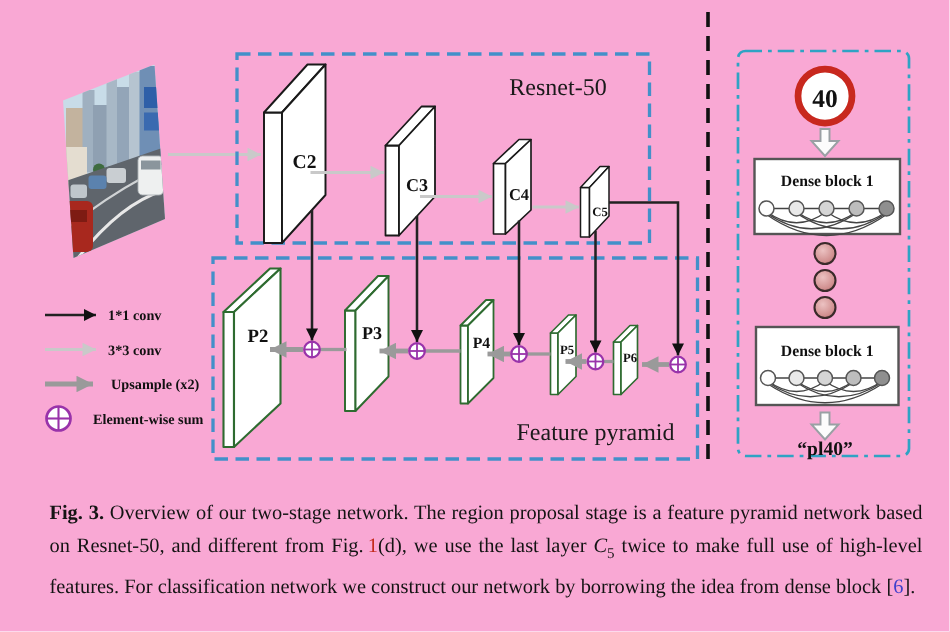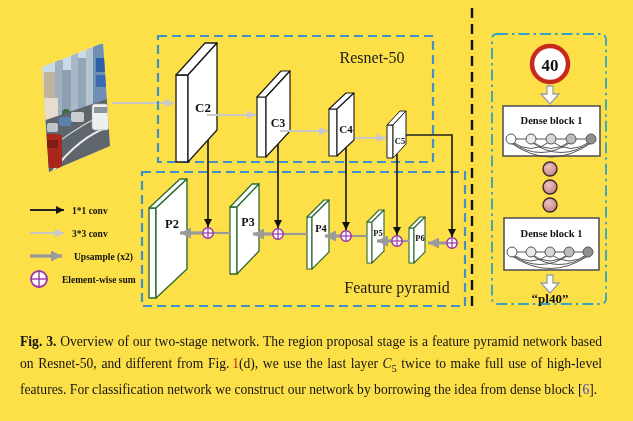--- a/index.html
+++ b/index.html
@@ -1,19 +1,19 @@
 <!DOCTYPE html>
 <html><head>
 <meta charset="utf-8">
 <style>
   html,body{margin:0;padding:0;background:#ffffff;}
-  .page{position:relative;width:633px;height:421px;background:#fde047;overflow:hidden;
+  .page{position:relative;width:633px;height:421px;background:#f9a8d4;overflow:hidden;
         font-family:"Liberation Serif","DejaVu Serif",serif;}
   .fig-svg{position:absolute;top:0;left:0;}
-  .caption{position:absolute;top:331px;left:20px;width:582px;
+  .caption{position:absolute;top:331px;left:33px;width:582px;
            font-size:13.6px;line-height:21.6px;color:#141414;text-align:justify;}
   .caption b{font-weight:bold;}
   .caption .ref-red{color:#c42a1c;}
   .caption .ref-blue{color:#4040cc;}
   .caption sub{font-size:10px;}
   .caption i{font-style:italic;}
   text{font-family:"Liberation Serif","DejaVu Serif",serif;}
   .blk-label{font-weight:bold;fill:#111;}
   .box-label{fill:#1a1a1a;}
   .legend-label{font-weight:bold;fill:#111;font-size:9.5px;}

